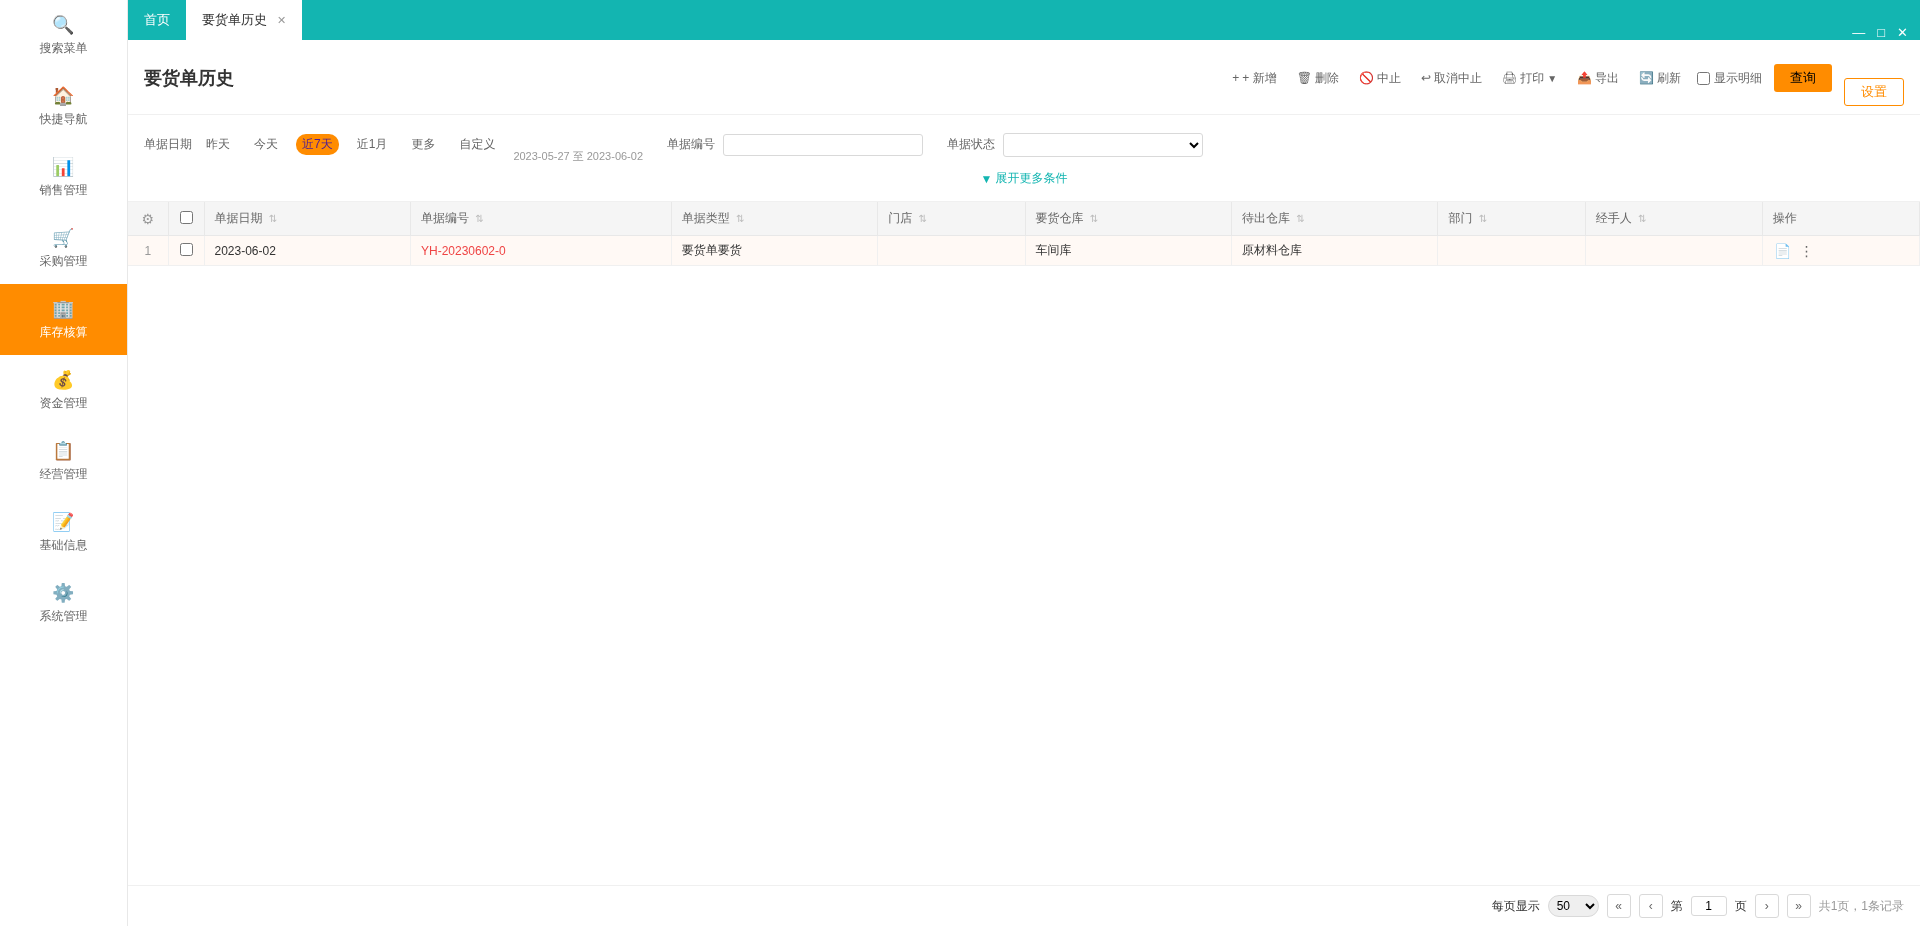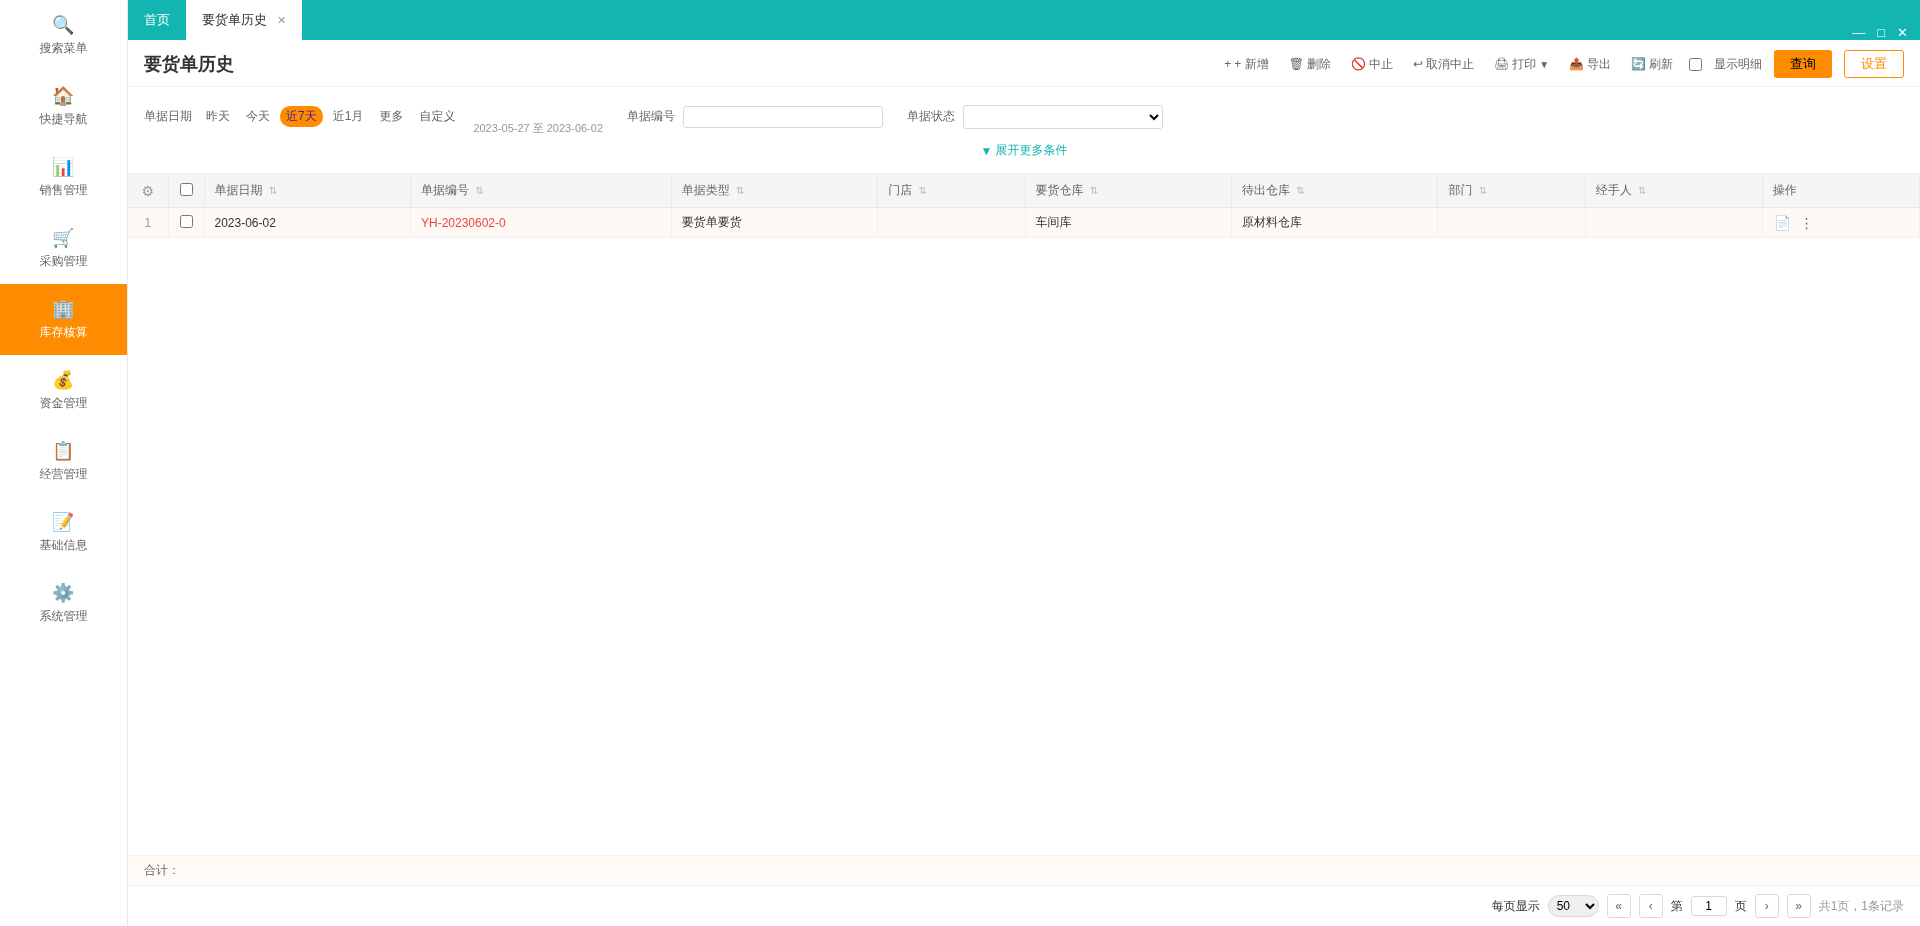--- a/index.html
+++ b/index.html
@@ -132,25 +132,26 @@
       font-size: 13px;
     }
     .btn-settings {
       background: #fff;
       color: #ff8c00;
       border: 1px solid #ff8c00;
       padding: 4px 16px;
       border-radius: 3px;
       cursor: pointer;
       font-size: 13px;
+      margin-top: 28px;
     }
     .display-toggle {
       display: flex;
       align-items: center;
-      gap: 12px;
+      gap: 4px;
       font-size: 12px;
       color: #666;
       cursor: pointer;
     }
 
     
     .filter-area {
       padding: 10px 16px;
       border-bottom: 1px solid #f0f0f0;
       flex-shrink: 0;
@@ -167,21 +168,21 @@
       gap: 8px;
     }
     .filter-label {
       color: #666;
       font-size: 12px;
       white-space: nowrap;
     }
     .filter-date-options {
       display: flex;
       align-items: center;
-      gap: 4px;
+      gap: 12px;
     }
     .date-option {
       padding: 2px 6px;
       cursor: pointer;
       font-size: 12px;
       color: #666;
       border-radius: 10px;
     }
     .date-option.active {
       background: #ff8c00;
@@ -518,23 +519,20 @@
             <td></td>
             <td>
               <span class="op-btn">📄</span>
               <span class="op-btn">⋮</span>
             </td>
           </tr>
         </tbody>
       </table>
     </div>
 
-    <div class="table-footer">
-      <span>合计：</span>
-    </div>
 
     <div class="pagination-bar">
       <span>每页显示</span>
       <select class="page-size-select">
         <option value="50" selected="">50</option>
         <option value="10">10</option>
         <option value="20">20</option>
         <option value="100">100</option>
       </select>
       <div class="page-btn">

